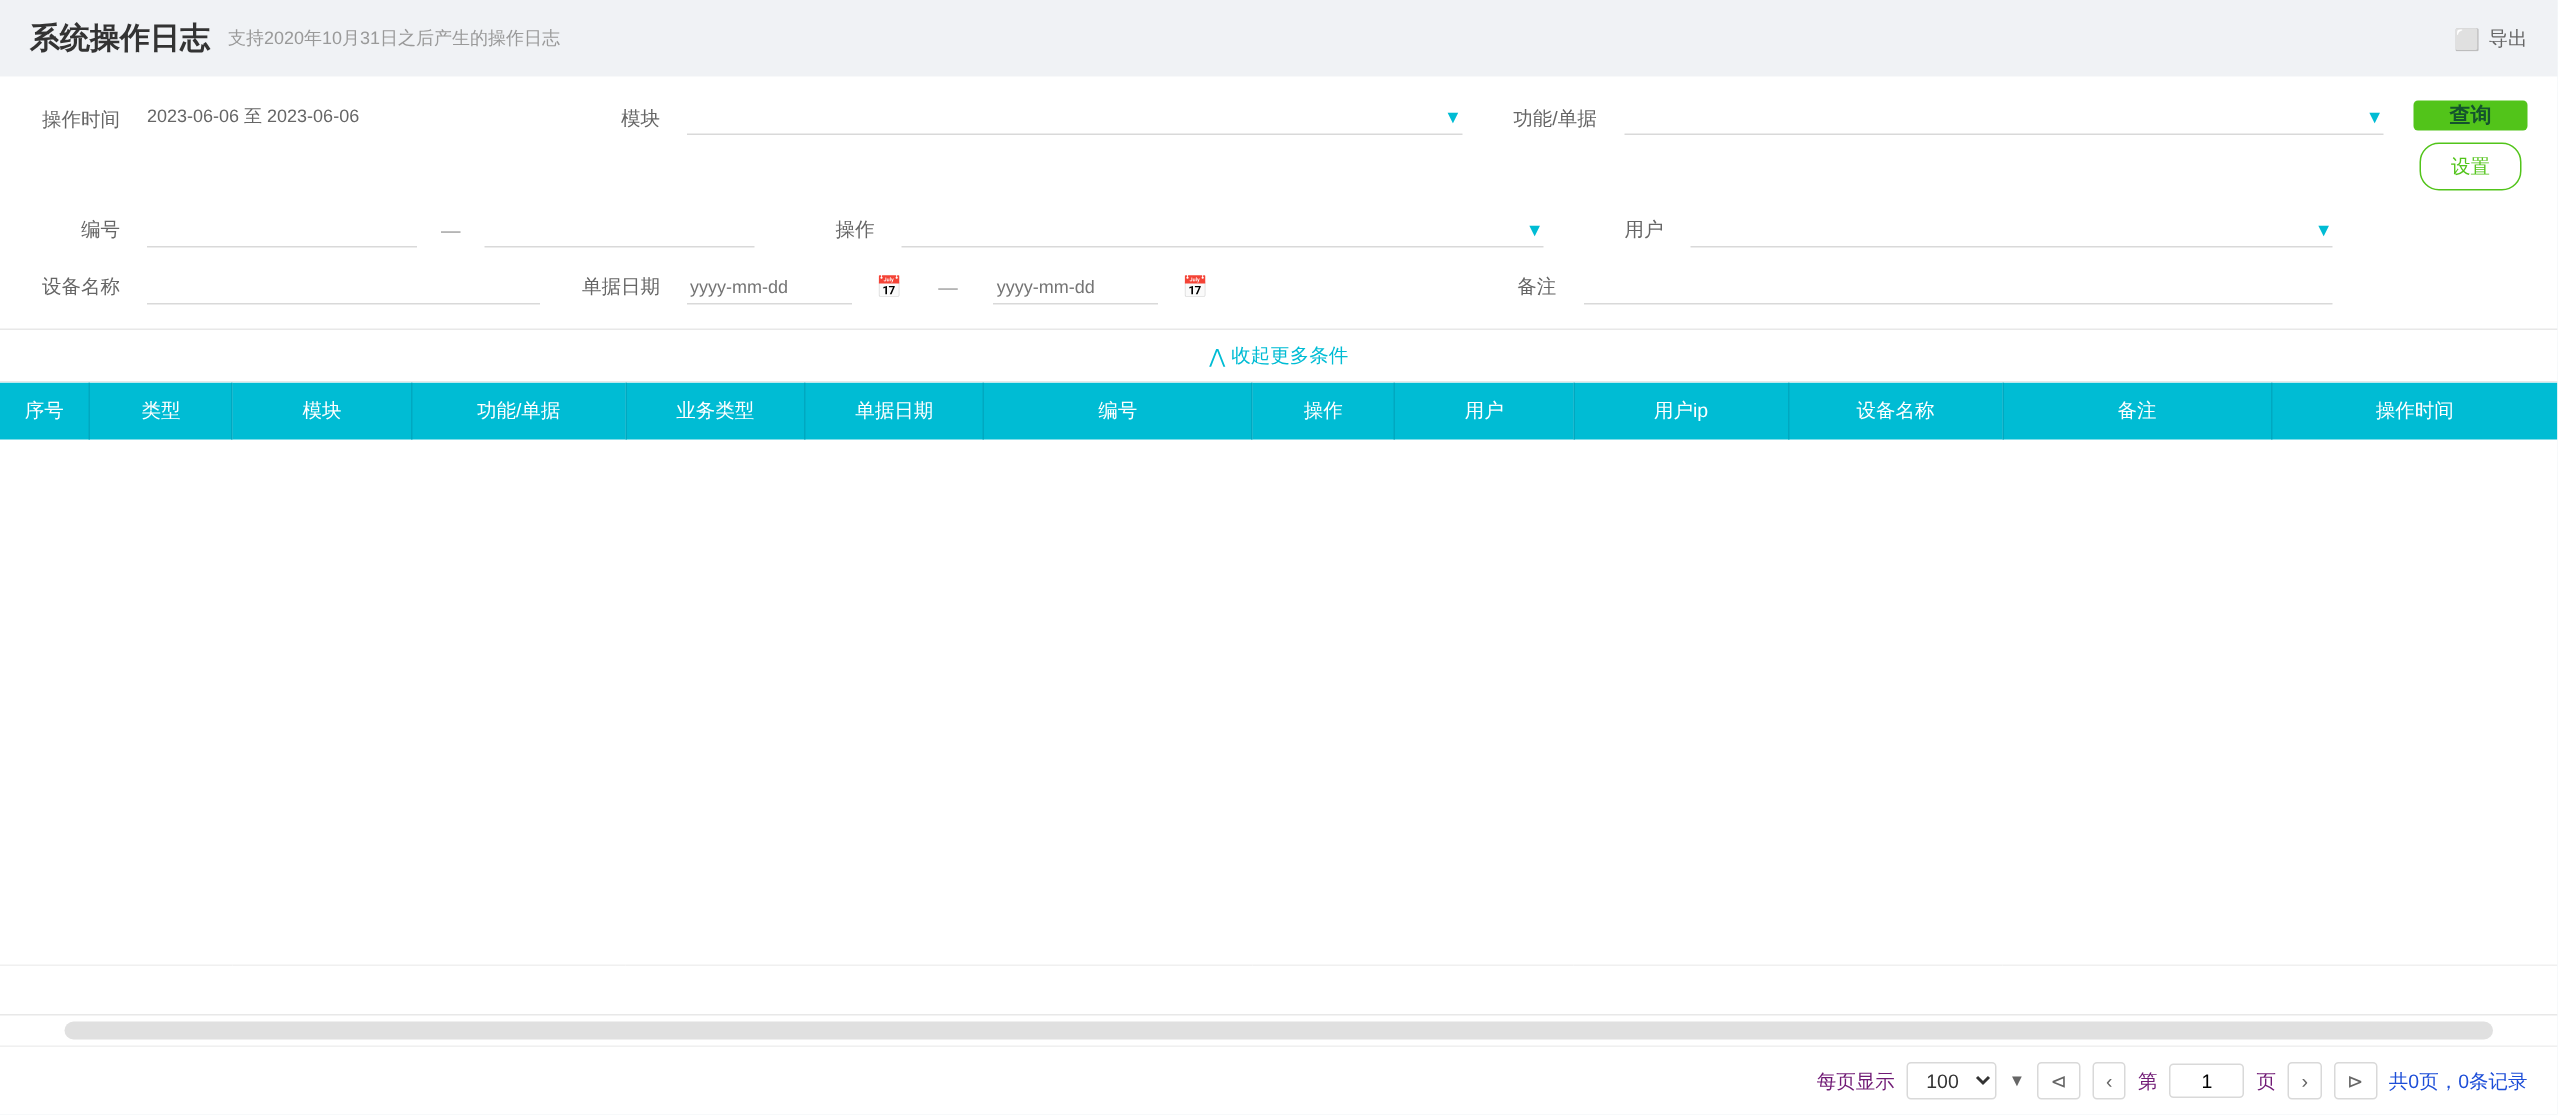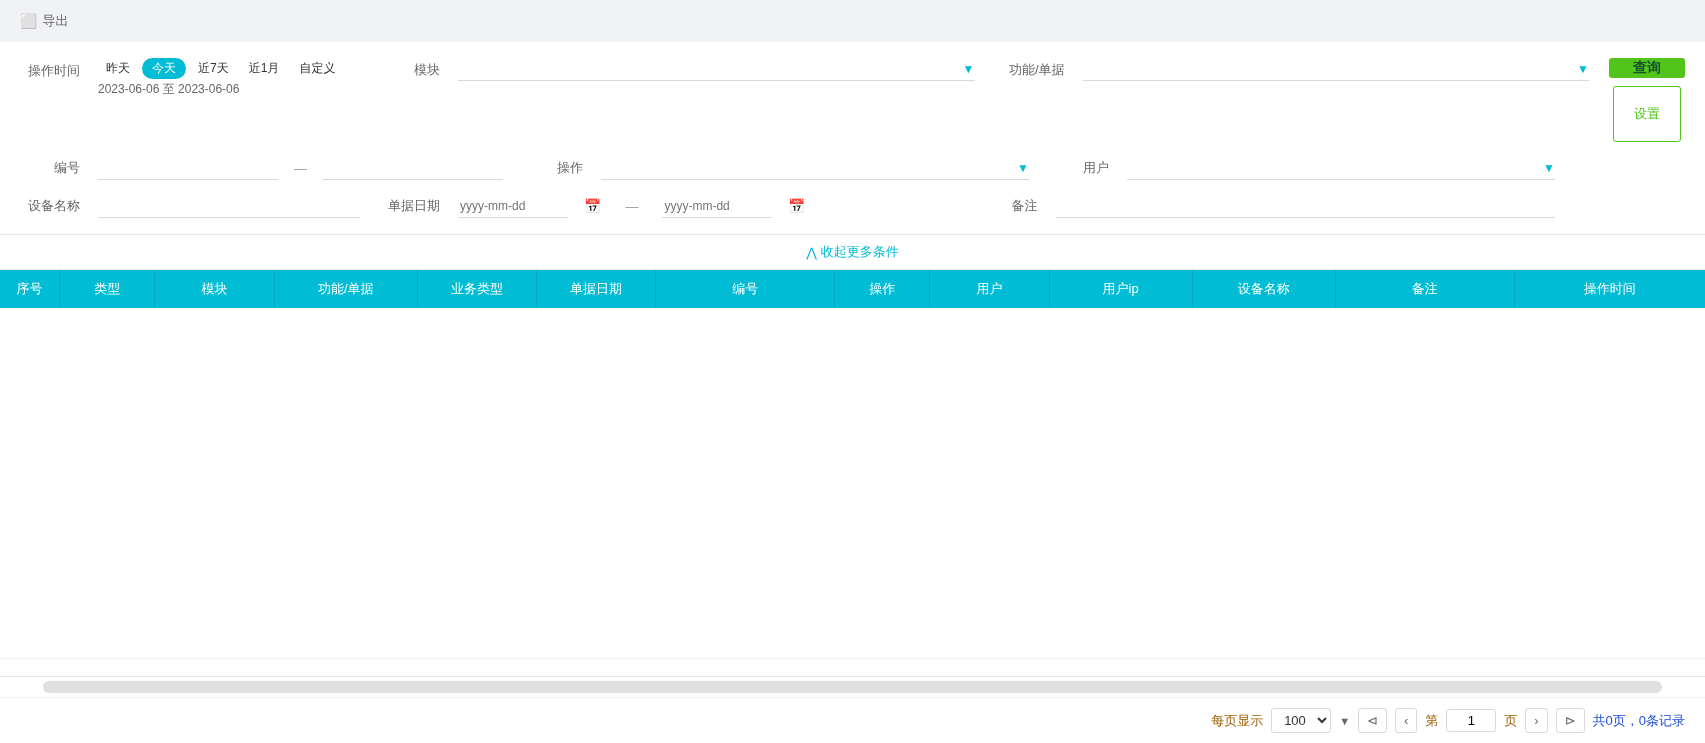--- a/index.html
+++ b/index.html
@@ -32,21 +32,21 @@
 
     
     .filter-input { border: none; border-bottom: 1px solid #d9d9d9; padding: 4px 0; font-size: 13px; outline: none; flex: 1; min-width: 180px; background: transparent; }
     .filter-input::placeholder { color: #ccc; }
 
     
     .dash { margin: 0 8px; color: #999; }
 
     
     .btn-query { background: #52c41a; color: #14532d; border: none; padding: 1px 24px; font-size: 14px; cursor: pointer; border-radius: 3px; font-weight: bold; }
-    .btn-settings { background: #fff; color: #52c41a; border: 1px solid #52c41a; padding: 18px 20px; font-size: 13px; cursor: pointer; border-radius: 3px; margin-top: 4px; }
+    .btn-settings { background: #fff; color: #52c41a; border: 1px solid #52c41a; padding: 6px 20px; font-size: 13px; cursor: pointer; border-radius: 13px; margin-top: 4px; }
 
     .action-buttons { display: flex; flex-direction: column; align-items: center; gap: 4px; }
 
     
     .collapse-row { text-align: center; padding: 8px 0; background: #fff; border-bottom: 1px solid #e8e8e8; }
     .collapse-btn { color: #00bcd4; font-size: 13px; cursor: pointer; border: none; background: none; display: inline-flex; align-items: center; gap: 4px; }
 
     
     .table-container { background: #fff; flex: 1; overflow: hidden; }
     .data-table { width: 100%; border-collapse: collapse; table-layout: fixed; }
@@ -55,59 +55,56 @@
     .data-table th:last-child { border-right: none; }
     .data-table tbody tr:nth-child(even) { background: #f9f9f9; }
     .data-table td { padding: 9px 8px; text-align: center; border-bottom: 1px solid #f0f0f0; font-size: 13px; }
 
     
     .scrollbar-container { background: #fff; padding: 4px 0; border-top: 1px solid #e8e8e8; overflow-x: auto; }
     .scrollbar-inner { height: 12px; background: #e0e0e0; border-radius: 6px; width: 95%; margin: 0 auto; }
 
     
     .pagination { background: #fff; padding: 10px 20px; display: flex; align-items: center; justify-content: flex-end; gap: 8px; border-top: 1px solid #f0f0f0; }
-    .pagination-label { color: #a16207; font-size: 13px; }
+    .pagination-label { color: #701a75; font-size: 13px; }
     .per-page-select { border: 1px solid #d9d9d9; padding: 3px 8px; font-size: 13px; border-radius: 3px; color: #333; background: #fff; cursor: pointer; }
     .page-nav-btn { border: 1px solid #d9d9d9; background: #fff; padding: 4px 8px; cursor: pointer; font-size: 13px; border-radius: 3px; color: #666; }
     .page-nav-btn:disabled { color: #ccc; cursor: not-allowed; }
     .page-input { border: 1px solid #d9d9d9; border-radius: 3px; padding: 3px 8px; width: 50px; text-align: center; font-size: 13px; }
     .pagination-info { color: #1d4ed8; font-size: 13px; }
 
     .date-input-group { display: flex; align-items: center; gap: 16px; flex: 1; }
     .date-input { border: none; border-bottom: 1px solid #d9d9d9; padding: 4px 2px; font-size: 12px; outline: none; width: 110px; background: transparent; color: #ccc; }
     .cal-icon { color: #00bcd4; font-size: 14px; cursor: pointer; }
 
     .empty-body { height: 350px; }
   </style>
 </head>
 <body>
 
 <div class="page-container">
 
   <div class="page-header">
+    <div class="header-left">
+      <span class="page-title">系统操作日志</span>
+      <span class="page-subtitle">支持2020年10月31日之后产生的操作日志</span>
+    </div>
     <button class="export-btn">
       <span class="export-icon">⬜</span>
       <span>导出</span>
     </button>
   </div>
 
   <div class="filter-area">
 
     <div style="display:flex; align-items:flex-start; margin-bottom:14px; gap:20px;">
 
       <div style="display:flex; align-items:flex-start; gap:8px; min-width:340px;">
         <span class="filter-label" style="padding-top:4px;">操作时间</span>
         <div style="display:flex; flex-direction:column;">
-          <div class="time-filter-group">
-            <button class="time-btn">昨天</button>
-            <button class="time-btn active">今天</button>
-            <button class="time-btn">近7天</button>
-            <button class="time-btn">近1月</button>
-            <button class="time-btn">自定义</button>
-          </div>
           <span class="time-range-text">2023-06-06 至 2023-06-06</span>
         </div>
       </div>
 
       <div style="display:flex; align-items:center; flex:1; gap:8px;">
         <span class="filter-label">模块</span>
         <div class="select-dropdown">
           <span class="select-dropdown-text"></span>
           <span class="select-arrow">▼</span>
         </div>

